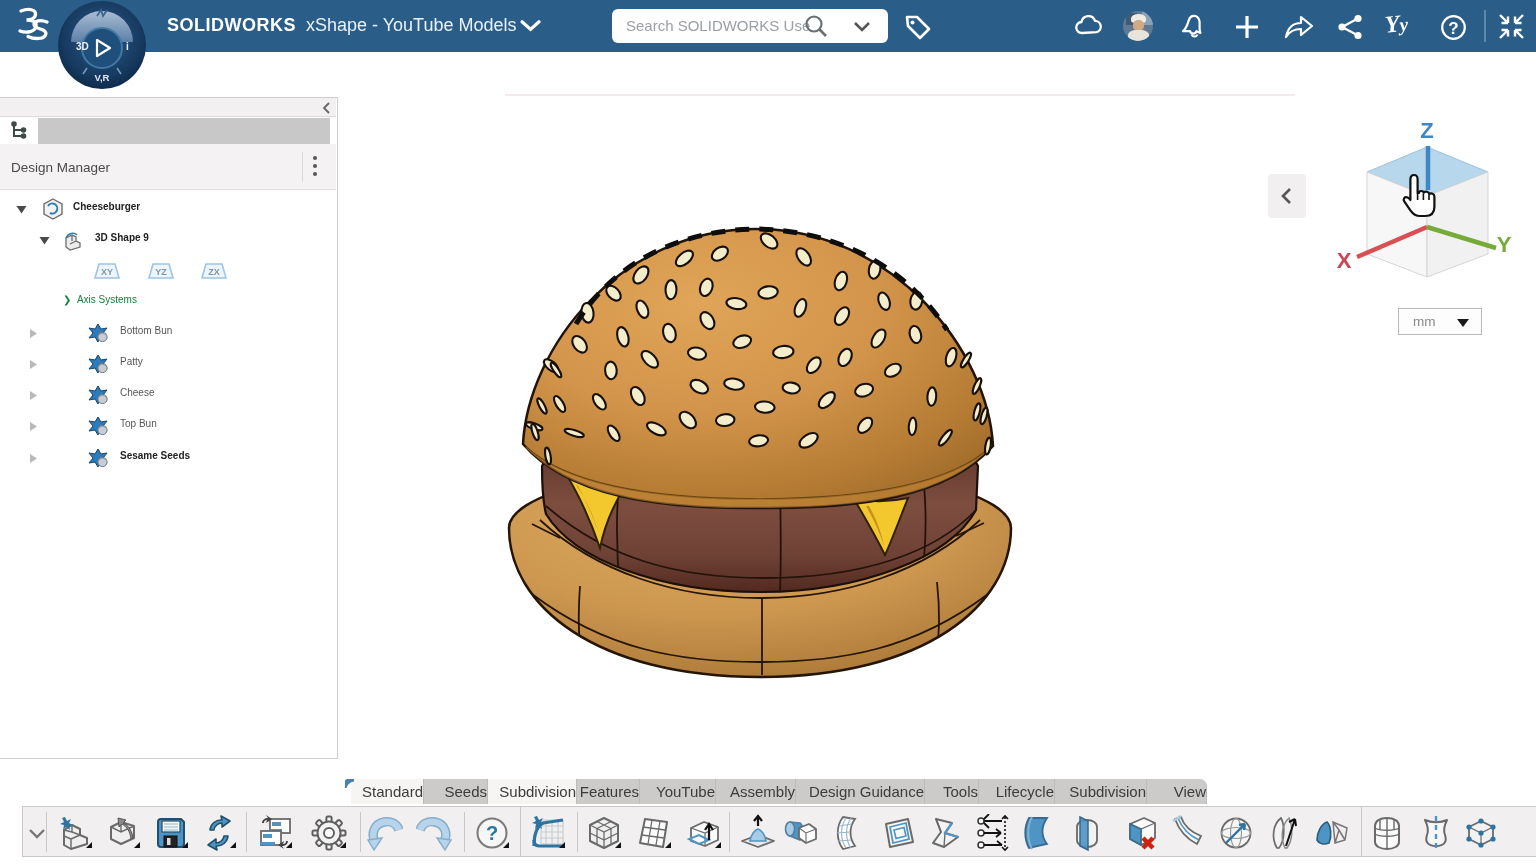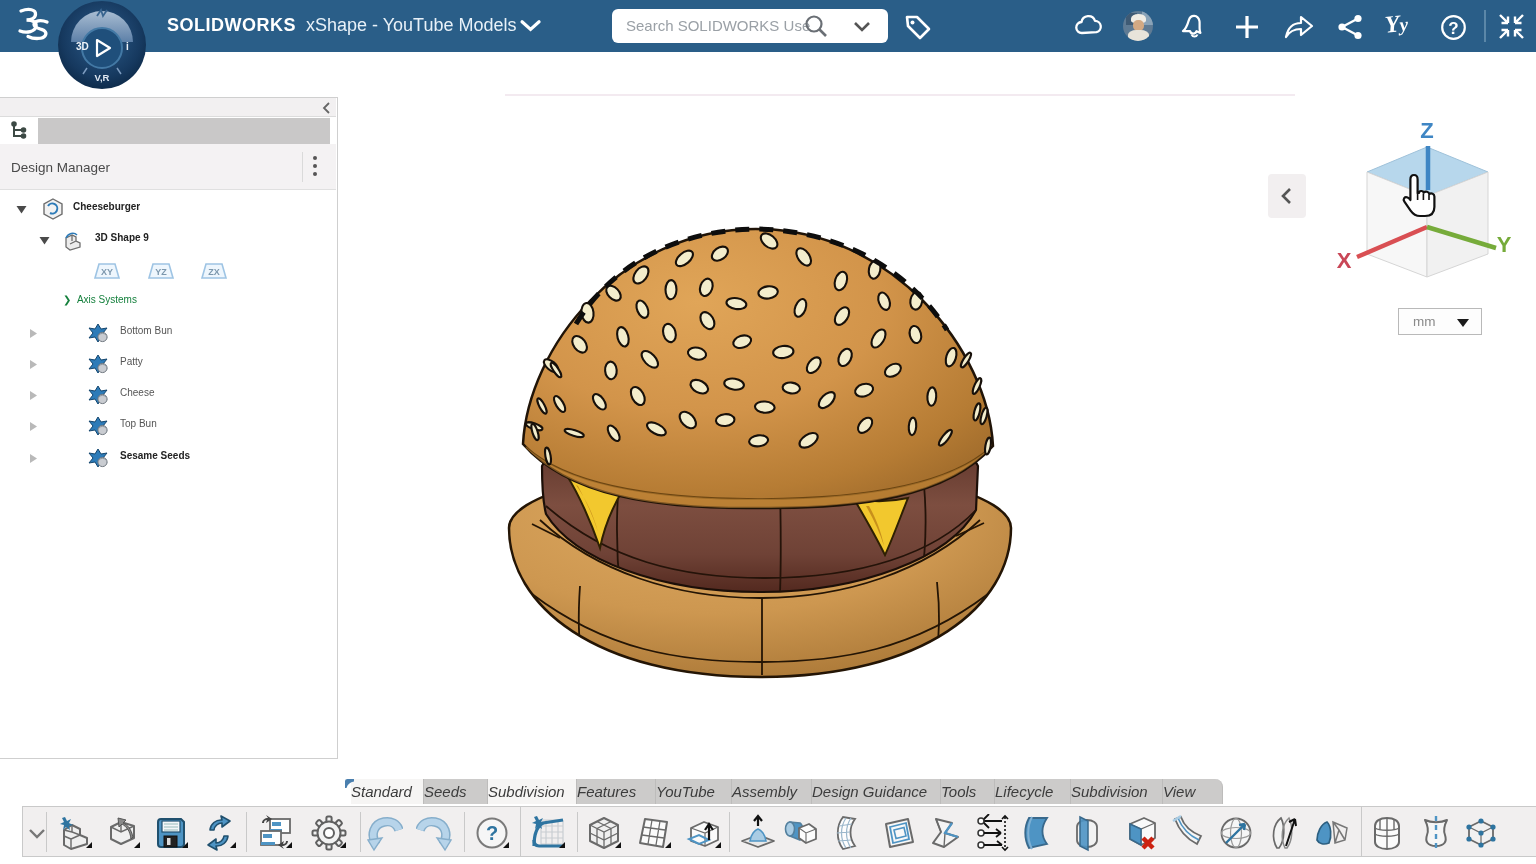--- a/index.html
+++ b/index.html
@@ -19,21 +19,21 @@
 #pstrip{position:absolute;left:0;top:0;width:336px;height:19px;background:#f2f0f1;border-bottom:1px solid #dcdcdc;}
 #ptabs{position:absolute;left:0;top:20px;width:336px;height:26px;background:#fff;}
 #ptabs .gray{position:absolute;left:38px;top:0;width:292px;height:26px;background:#c9c8c8;}
 #dmrow{position:absolute;left:0;top:46px;width:336px;height:46px;background:#f4f2f3;border-bottom:1px solid #e0e0e0;}
 #dmrow .t{position:absolute;left:11px;top:16px;font-size:13.5px;color:#4a4a4a;}
 #dmrow .sep{position:absolute;left:302px;top:8px;width:1px;height:30px;background:#dadada;}
 .trow{position:absolute;height:22px;font-size:10px;color:#555;white-space:nowrap;}
 .trow.b{font-weight:bold;color:#222;}
 
 #tabs{position:absolute;left:351px;top:779px;height:25px;font-size:15px;color:#3c3c3c;}
-.tab{float:left;height:25px;line-height:25px;text-align:left;background:#cccbca;border-right:1px solid #bdbcbb;box-sizing:border-box;font-style:italic;}
+.tab{float:left;height:25px;line-height:25px;text-align:right;background:#cccbca;border-right:1px solid #bdbcbb;box-sizing:border-box;}
 .tab.on{background:#f6f5f4;}
 
 #tbar{position:absolute;left:22px;top:806px;width:1514px;height:51px;background:#f1efef;
   border:1px solid #c9c9c9;border-right:none;}
 .tsep{position:absolute;top:5px;width:1px;height:40px;background:#c9c9c9;}
 .ticon{position:absolute;top:7px;width:38px;height:38px;}
 </style>
 </head>
 <body>
 
@@ -394,21 +394,21 @@
 <path d="M96 114 C 132 54 198 20 276 19 C 358 20 428 58 467 120" fill="none" stroke="#0d0d0d" stroke-width="5" stroke-dasharray="14 10"></path>
 </svg>
 
 <div id="tabs">
  <svg class="abs" style="left:-6px;top:0" width="9" height="9">
       <path d="M0 9 L0 2 Q0 0 2.5 0 L9 0 L9 2.5 Q3 3.5 1.5 9 Z" fill="#4a7fae"></path>
     </svg>
  <div class="tab on" style="width:73px">Standard</div>
     <div class="tab" style="width:64px">Seeds</div>
     <div class="tab on" style="width:89px">Subdivision</div>
-    <div class="tab" style="width:79px">Features</div>
+    <div class="tab" style="width:63px">Features</div>
     <div class="tab" style="width:76px">YouTube</div>
     <div class="tab" style="width:80px">Assembly</div>
     <div class="tab" style="width:129px">Design Guidance</div>
     <div class="tab" style="width:54px">Tools</div>
     <div class="tab" style="width:76px">Lifecycle</div>
     <div class="tab" style="width:92px">Subdivision</div>
     <div class="tab" style="width:60px;border-radius:0 8px 0 0">View</div>
 </div>
 <div id="tbar">
 <svg class="ticon" style="left:-5px" viewBox="0 0 38 38">

